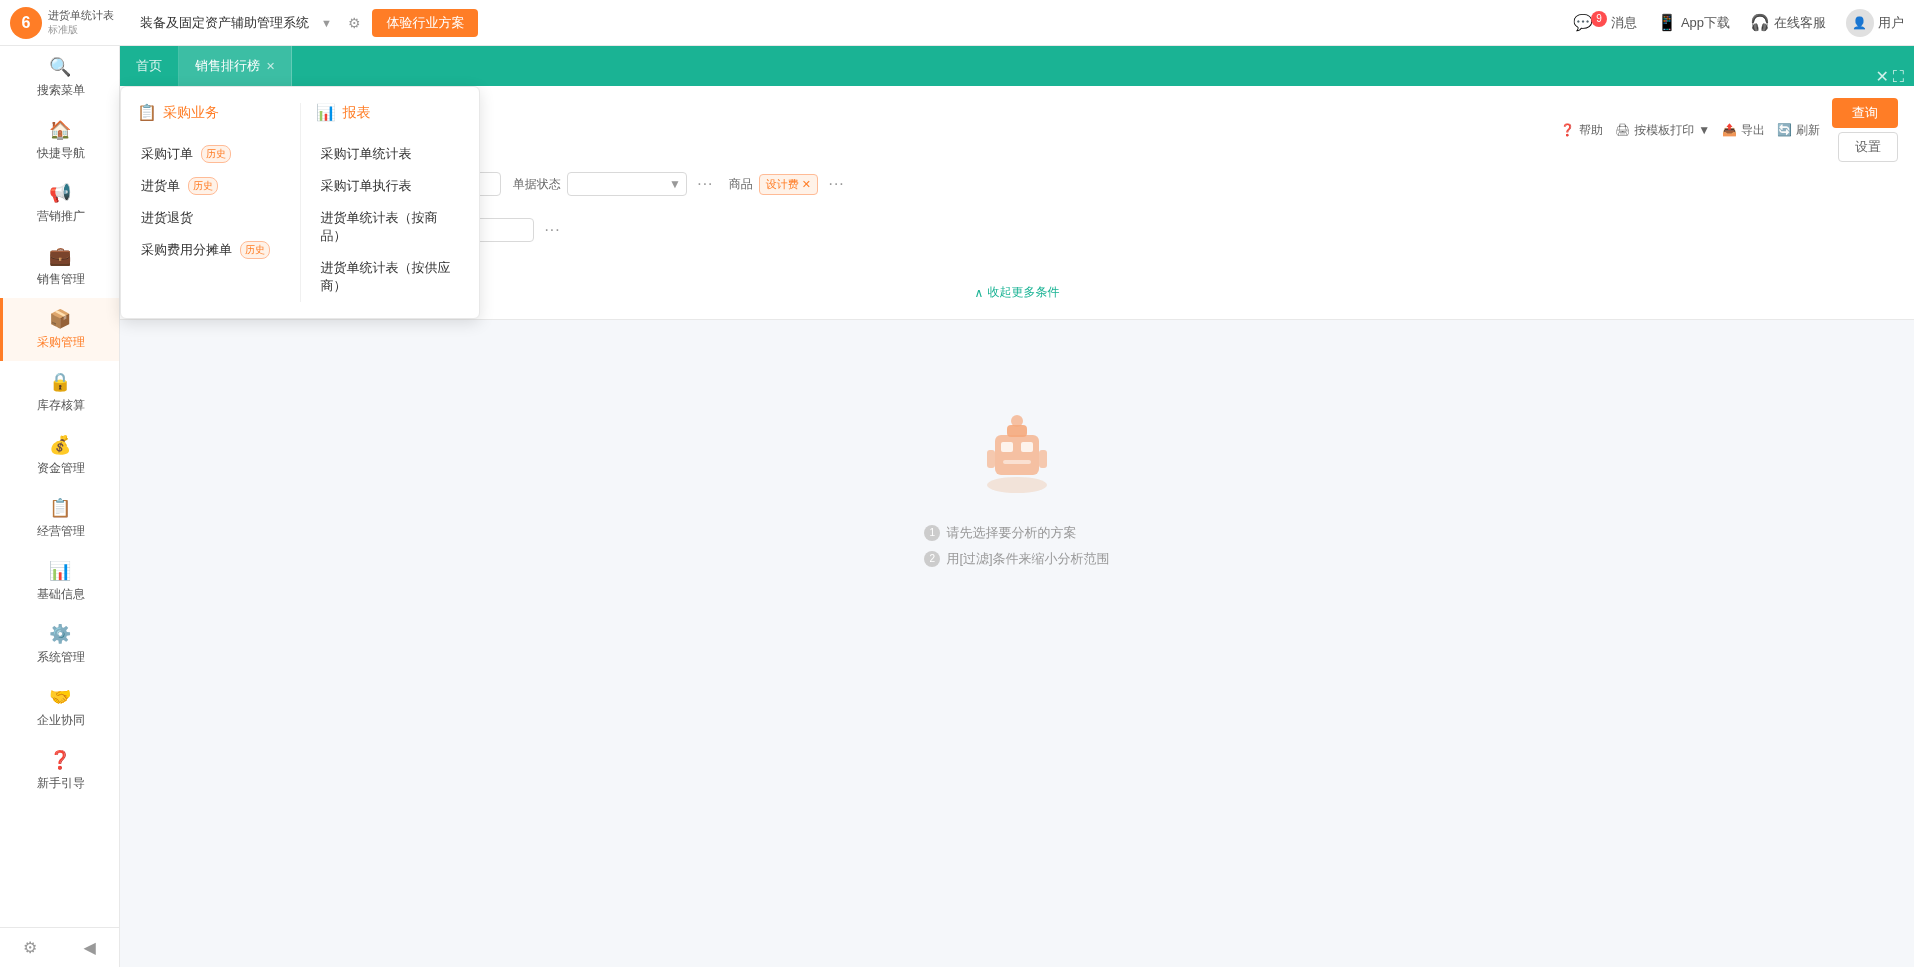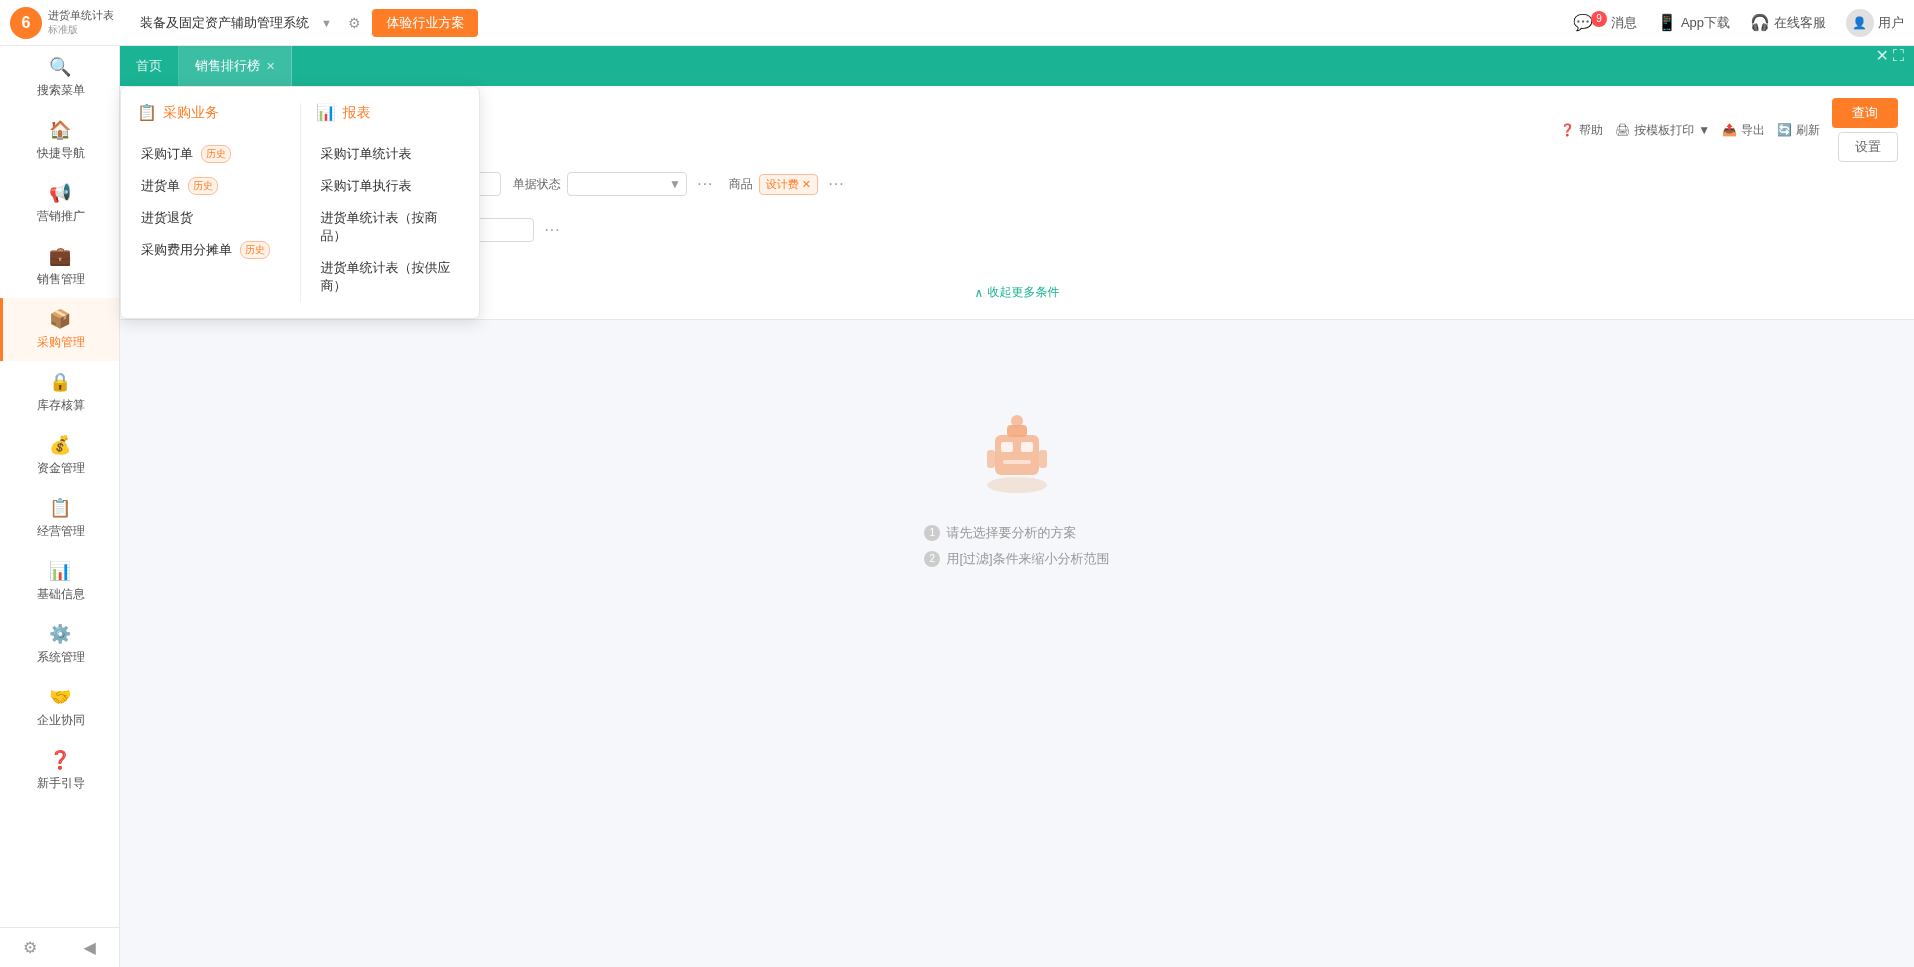--- a/index.html
+++ b/index.html
@@ -111,21 +111,21 @@
       padding: 10px 0;
       border-top: 1px solid #e8e8e8;
     }
     .sidebar-bottom-btn { color: #999; font-size: 16px; cursor: pointer; }
 
     
     .tabbar {
       height: 40px;
       background: #1ab394;
       display: flex;
-      align-items: flex-start;
+      align-items: flex-end;
       position: fixed;
       top: 46px;
       left: 120px; right: 0;
       z-index: 80;
       padding: 0;
     }
     .tab {
       height: 40px;
       padding: 0 16px;
       display: flex; align-items: center; gap: 6px;

